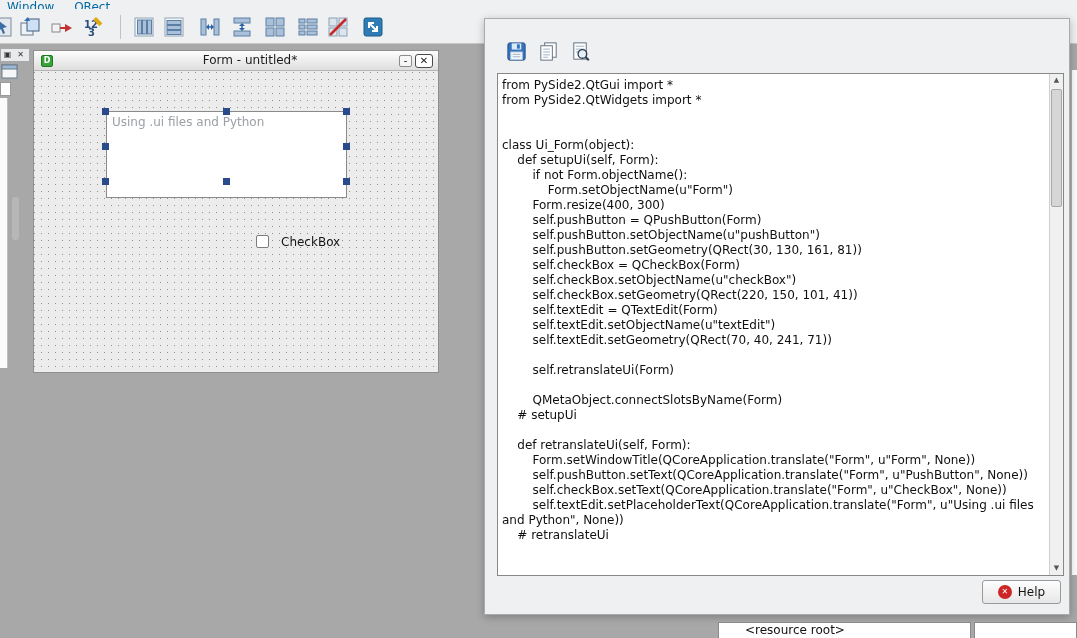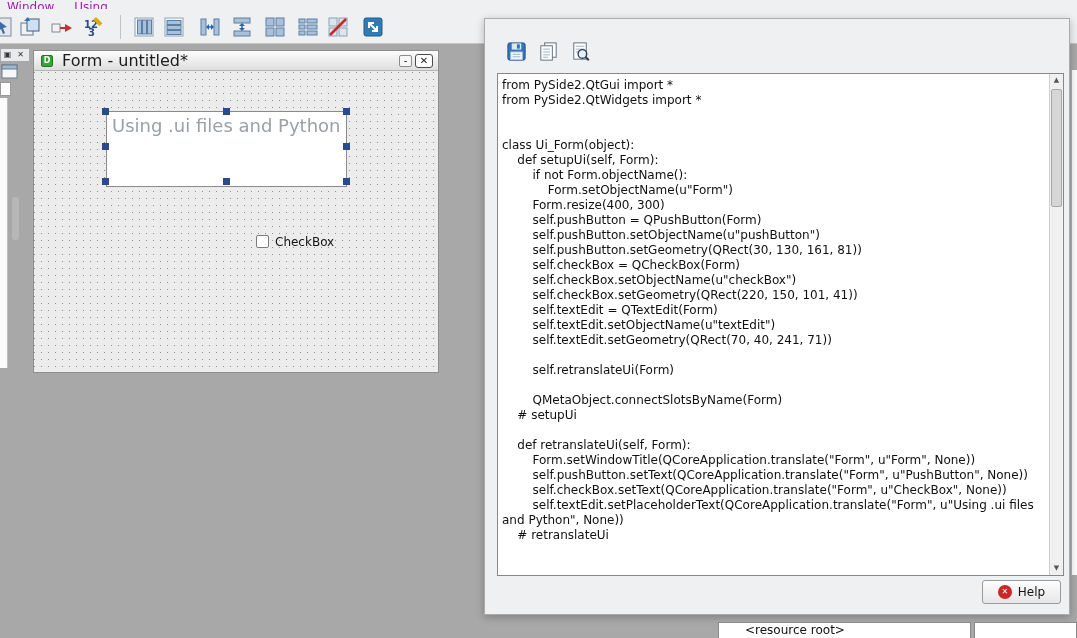--- a/index.html
+++ b/index.html
@@ -6,56 +6,56 @@
   html,body { background:#888; }
   .screen {
     position:relative; width:1077px; height:638px; overflow:hidden;
     background:#a8a8a8; font-family:"DejaVu Sans","Liberation Sans",sans-serif;
     color:#1a1a1a; font-size:12px;
   }
   
   .topbar { position:absolute; left:0; top:0; width:1077px; height:44px;
             background:#eff0f1; border-bottom:1px solid #c6c6c6; }
   .menubar { position:absolute; left:7px; top:0; height:9px; overflow:hidden; white-space:nowrap; }
-  .menubar span { display:inline-block; font-size:12px; line-height:16px; margin-top:-8px; margin-right:16px; color:#a21caf; }
+  .menubar span { display:inline-block; font-size:12px; line-height:16px; margin-top:-8px; margin-right:16px; color:#0369a1; }
   .tbtn { position:absolute; top:14px; width:26px; height:26px; display:flex; align-items:center; border-radius:3px; }
   .tbtn svg { width:24px; height:24px; }
   .tb-sep { position:absolute; top:15px; width:1px; height:24px; background:#c2c2c2; }
   
   .dockbox { position:absolute; left:0; top:48px; width:30px; height:14px; background:#e9eaeb; border:1px solid #a9a9a9; display:flex; }
   .dockbox .mini { width:13px; height:12px; font-size:8px; line-height:12px; text-align:center; color:#333; }
   .left-file-ico { position:absolute; left:1px; top:64px; }
   .left-input { position:absolute; left:0; top:82px; width:11px; height:14px; background:#fff; border:1px solid #9a9a9a; }
   .left-strip { position:absolute; left:0; top:98px; width:8px; height:270px; background:#fbfbfb; border-right:1px solid #bdbdbd; }
   .left-scroll-thumb { position:absolute; left:12px; top:197px; width:7px; height:43px; background:#b7b7b7; border-radius:3px; }
   .edge-panel { position:absolute; left:1071px; top:70px; width:6px; height:505px; background:#fcfcfc; border-left:1px solid #b3b3b3; }
   
   .form-window { position:absolute; left:33px; top:50px; width:406px; height:323px;
                  background:#ececec; border:1px solid #8f8f8f; }
   .form-titlebar { position:relative; height:20px; background:linear-gradient(#fdfdfd,#dedede);
                    border-bottom:1px solid #b5b5b5; }
   .ftb-icon { position:absolute; left:7px; top:4px; width:12px; height:12px; background:#3aa23a;
               border:1px solid #1f7a1f; border-radius:2px; color:#fff; font-size:8px; line-height:10px;
               text-align:center; font-weight:bold; }
-  .ftb-title { position:absolute; left:0; right:0; top:0; font-size:16px; line-height:19px; color:#1c1c1c;padding-left:28px; }
+  .ftb-title { position:absolute; left:0; right:0; top:0; text-align:center; font-size:12px; line-height:19px; color:#1c1c1c;padding-left:28px; }
   .ftb-min { position:absolute; right:26px; top:4px; width:13px; height:12px; background:#f6f6f6;
              border:1px solid #8c8c8c; border-radius:2px; font-size:10px; line-height:9px; text-align:center; }
   .ftb-close { position:absolute; right:5px; top:3px; width:18px; height:14px; background:#ffffff;
                border:1px solid #4a4a4a; border-radius:3px; font-size:10px; font-weight:bold; line-height:12px; text-align:center; }
   .form-body { position:absolute; left:0; top:20px; right:0; bottom:0; background:#ececec;
                background-image:radial-gradient(#909090 0.9px, rgba(0,0,0,0) 1px);
                background-size:7px 7px; background-position:4px 5px; }
-  .w-textedit { position:absolute; left:72px; top:40px; width:241px; height:76px; background:#fff;
-                border:1px solid #8a8a8a; padding:3px 5px; color:#9aa0a6; font-size:18px; }
+  .w-textedit { position:absolute; left:72px; top:40px; width:241px; height:87px; background:#fff;
+                border:1px solid #8a8a8a; padding:3px 5px; color:#9aa0a6; font-size:12px; }
   .handle { position:absolute; width:7px; height:7px; background:#2a4a8c; }
   .w-push { position:absolute; left:32px; top:130px; width:161px; height:81px;
             background:linear-gradient(#fafafa,#e8e8e8); border:1px solid #9c9c9c; border-radius:2px;
             display:flex; align-items:center; justify-content:center; font-size:12px; color:#141414; }
   .w-check { position:absolute; left:222px; top:150px; width:101px; height:41px;
-             display:flex; align-items:center; gap:6px; font-size:12px; color:#141414; }
+             display:flex; align-items:center; gap:12px; font-size:12px; color:#141414; }
   .check-ind { width:13px; height:13px; background:#fff; border:1px solid #7c7c7c; border-radius:2px; }
   
   .code-dialog { position:absolute; left:484px; top:18px; width:586px; height:597px;
                  background:#eff0f1; border:1px solid #ababab; box-shadow:0 2px 8px rgba(0,0,0,0.25); }
   .cd-btn { position:absolute; top:19px; width:26px; height:26px; display:flex; align-items:center; justify-content:center; border-radius:3px; }
   .cd-btn svg { width:23px; height:23px; }
   .code-area { position:absolute; left:12px; top:54px; width:567px; height:503px; background:#fff;
                border:1px solid #878787; overflow:hidden; }
   .code-text { position:absolute; left:0; top:0; right:14px; bottom:0; padding:4px 1px 4px 4px;
                font-family:"DejaVu Sans","Liberation Sans",sans-serif; font-size:12px; line-height:15px;
@@ -79,21 +79,21 @@
               border:1px solid #8a8a8a; }
 </style>
 </head>
 <body>
 
 <div class="screen">
 
   <div class="topbar">
     <div class="menubar">
       <span>Window</span>
-      <span>Using</span>
+      <span>QRect</span>
     </div>
 
     <div class="tbtn" style="left:-10px">
       <svg viewBox="0 0 24 24">
         <rect x="3" y="3" width="18" height="18" fill="#e3e8ee" stroke="#7f8c9a"></rect>
         <path d="M9 6l8 6-4 1 2 5-2 1-2-5-3 3z" fill="#3b6ea5"></path>
       </svg>
     </div>
     <div class="tbtn" style="left:18px">
       <svg viewBox="0 0 24 24">

